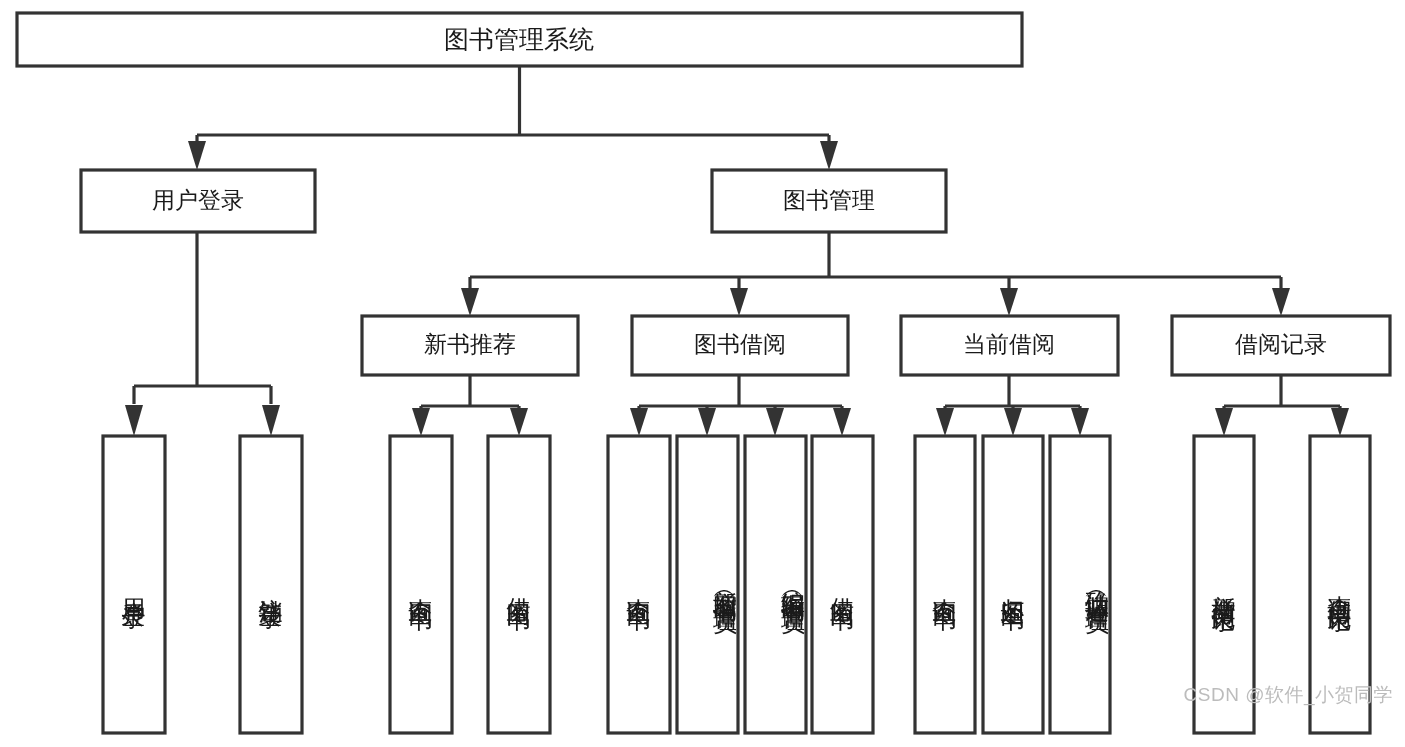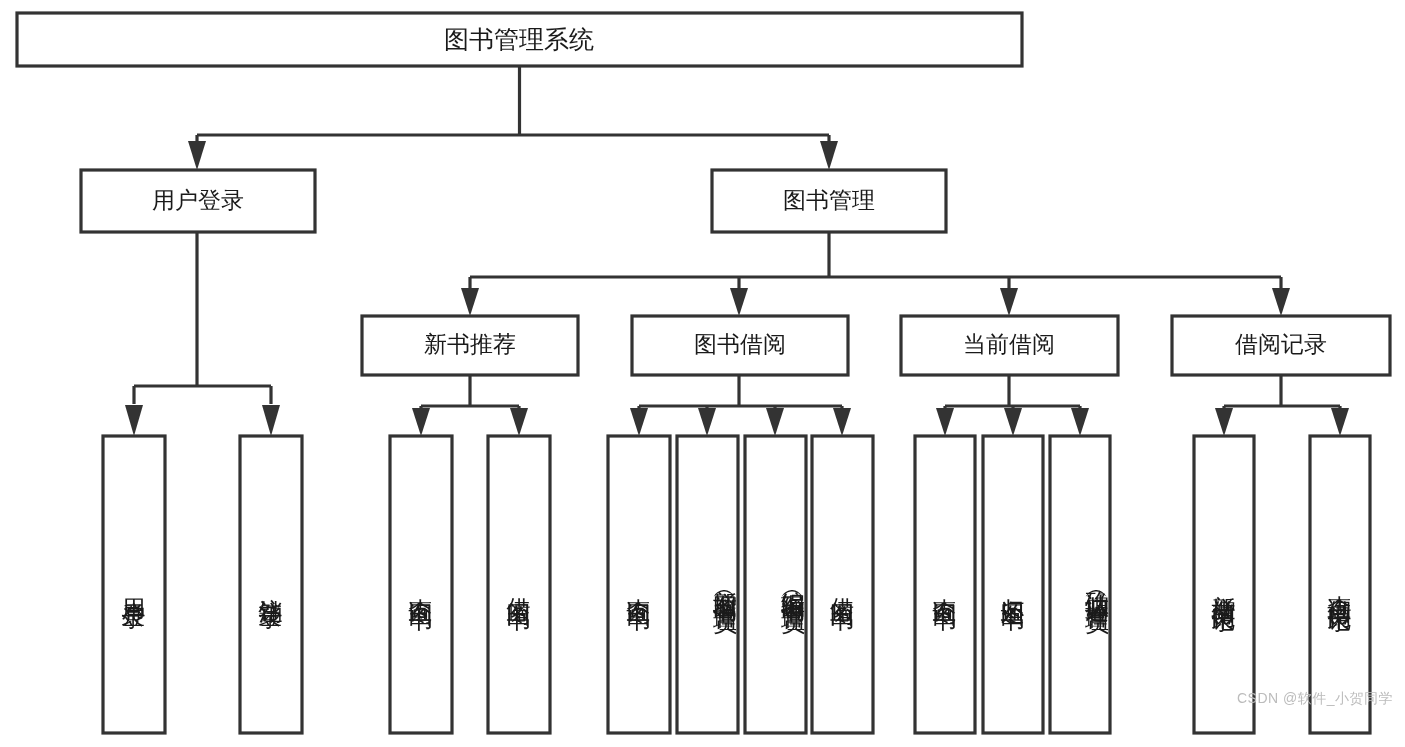--- a/index.html
+++ b/index.html
@@ -69,21 +69,21 @@
     justify-content: center;
     text-align: center;
     white-space: nowrap;
     pointer-events: none;
   }
   .watermark {
     position: absolute;
     right: 12px;
     bottom: 4px;
     font-family: "Liberation Sans", "DejaVu Sans", sans-serif;
-    font-size: 14px;
+    font-size: 19px;
     color: #bcbcbc;
     letter-spacing: 0.5px;
     white-space: nowrap;
   }
 </style>
 </head>
 <body>
 
 <div id="diagram-root">
 

